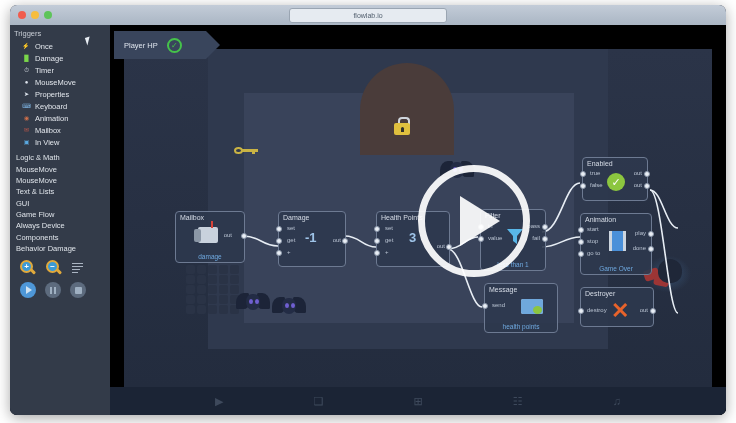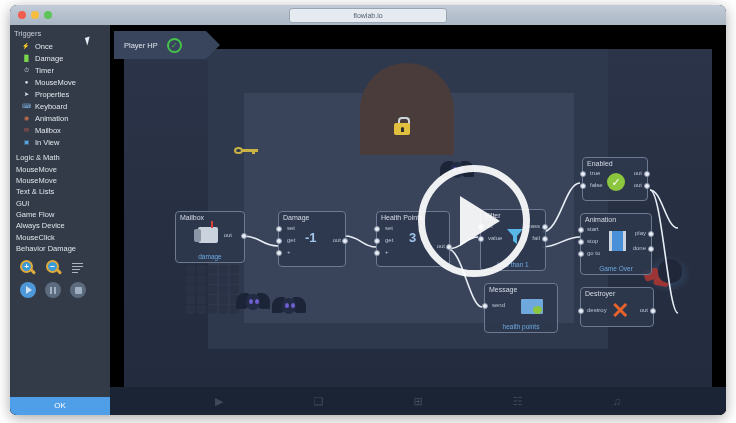--- a/index.html
+++ b/index.html
@@ -186,21 +186,21 @@
           </div>
         </div>
       <div id="cat-list" style="margin-top:4px;">
           <div class="cat">Logic &amp; Math</div>
           <div class="cat">MouseMove</div>
           <div class="cat">MouseMove</div>
           <div class="cat">Text &amp; Lists</div>
           <div class="cat">GUI</div>
           <div class="cat">Game Flow</div>
           <div class="cat">Always Device</div>
-          <div class="cat">MouseClick</div>
+          <div class="cat">Components</div>
           <div class="cat">Behavior Damage</div>
         </div>
 
       <div class="zrow">
         <div class="mag">
           <div class="glass">+</div>
             <div class="handle"></div>
         </div>
         <div class="mag">
           <div class="glass">−</div>
@@ -223,21 +223,20 @@
           <div class="pause">
               <span></span>
               <span></span>
             </div>
         </div>
         <div class="pbtn">
             <div class="sq"></div>
           </div>
       </div>
 
-      <div id="okbtn">OK</div>
     </div>
 
     <div id="canvas">
 
       <div id="scene">
         <div class="room" style="left:84px;top:0;width:400px;height:300px;background:#2f394e;"></div>
         <div class="room" style="left:120px;top:44px;width:330px;height:230px;background:#39435a;"></div>
         <div class="doorarch"></div>
         <div class="padlock">
           <div class="shack"></div>

